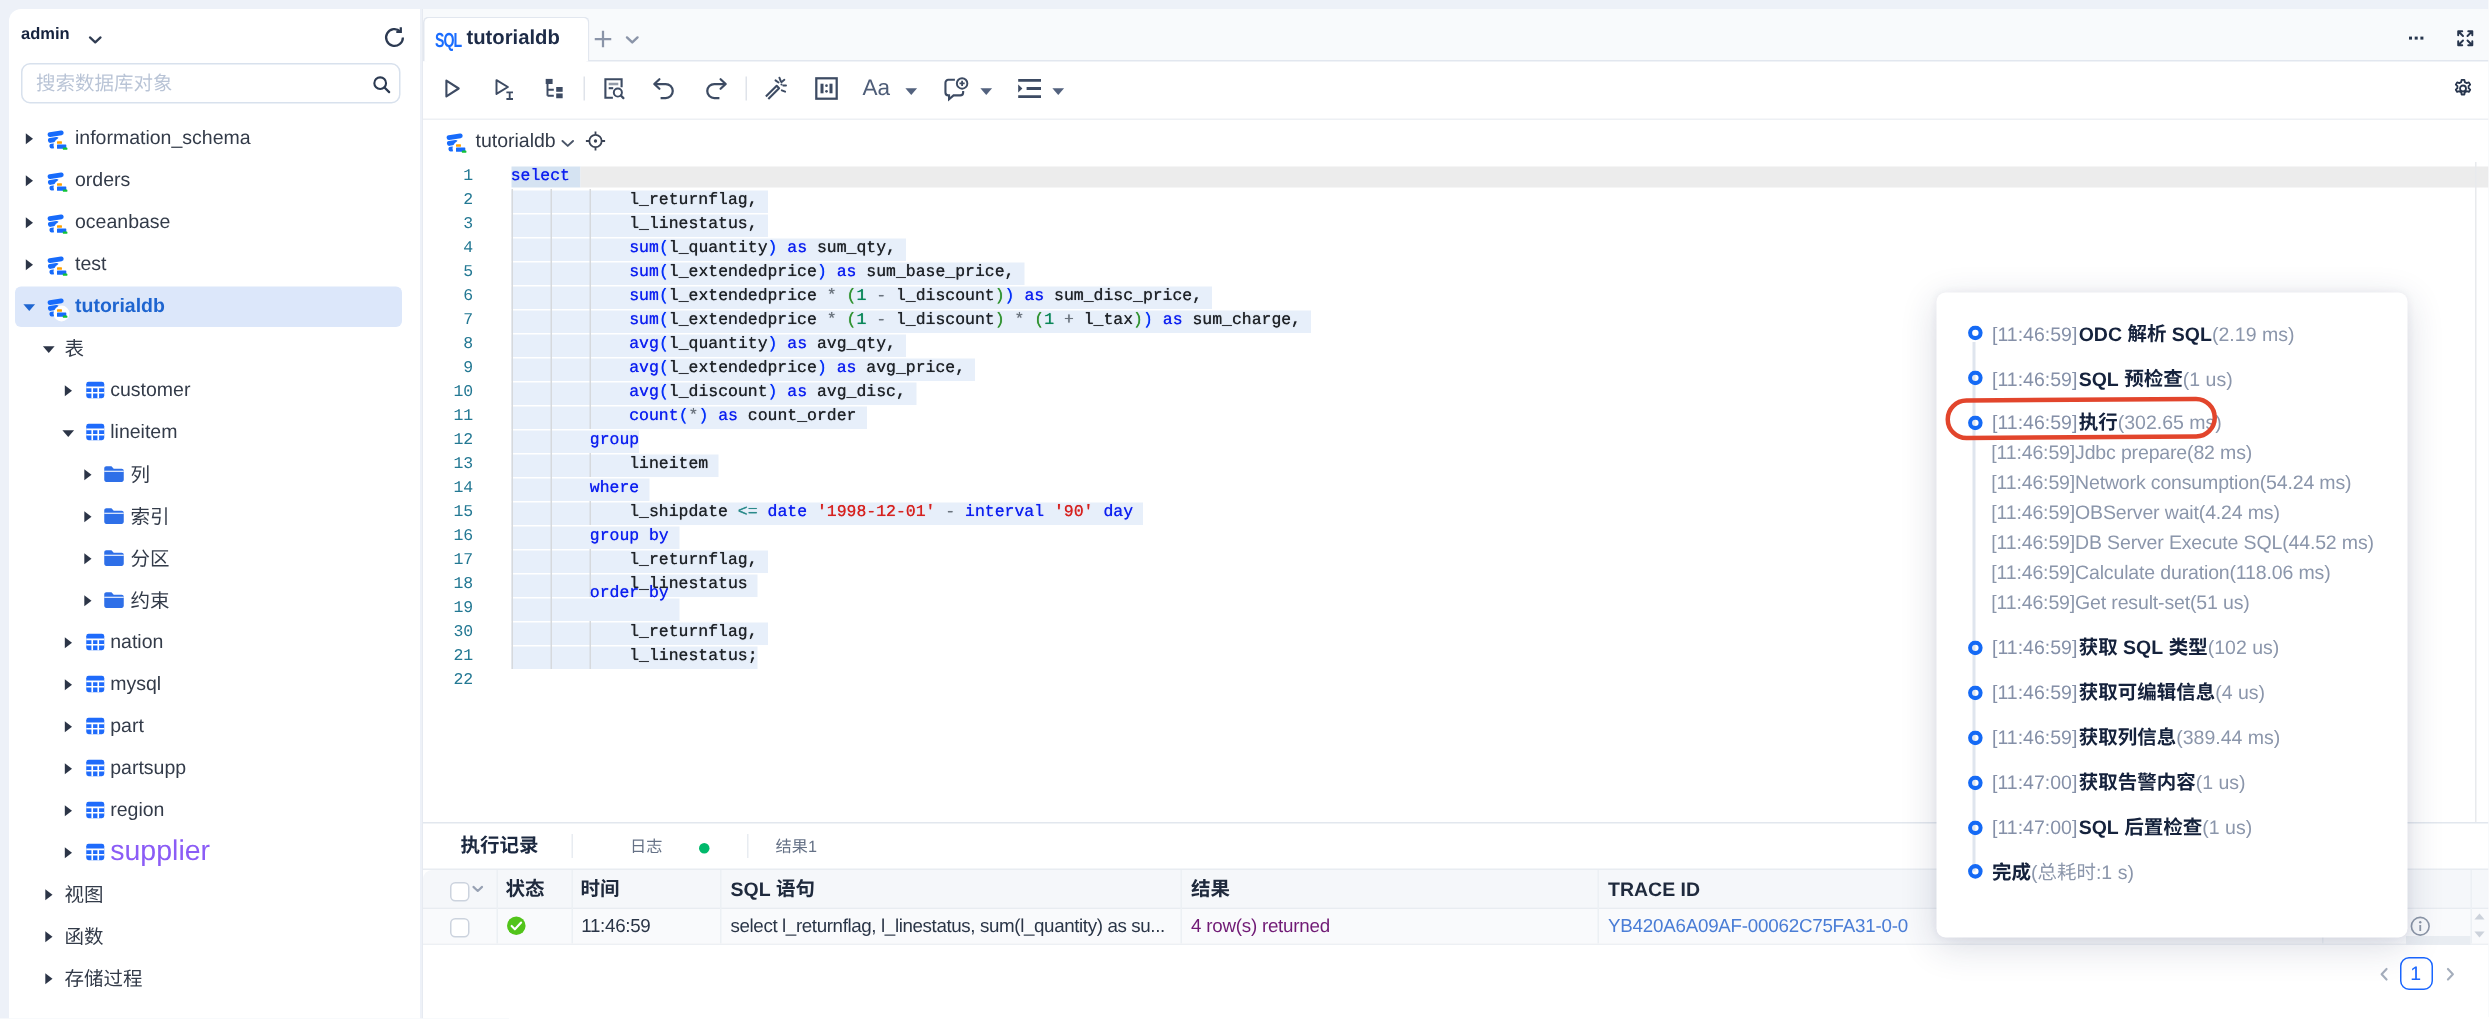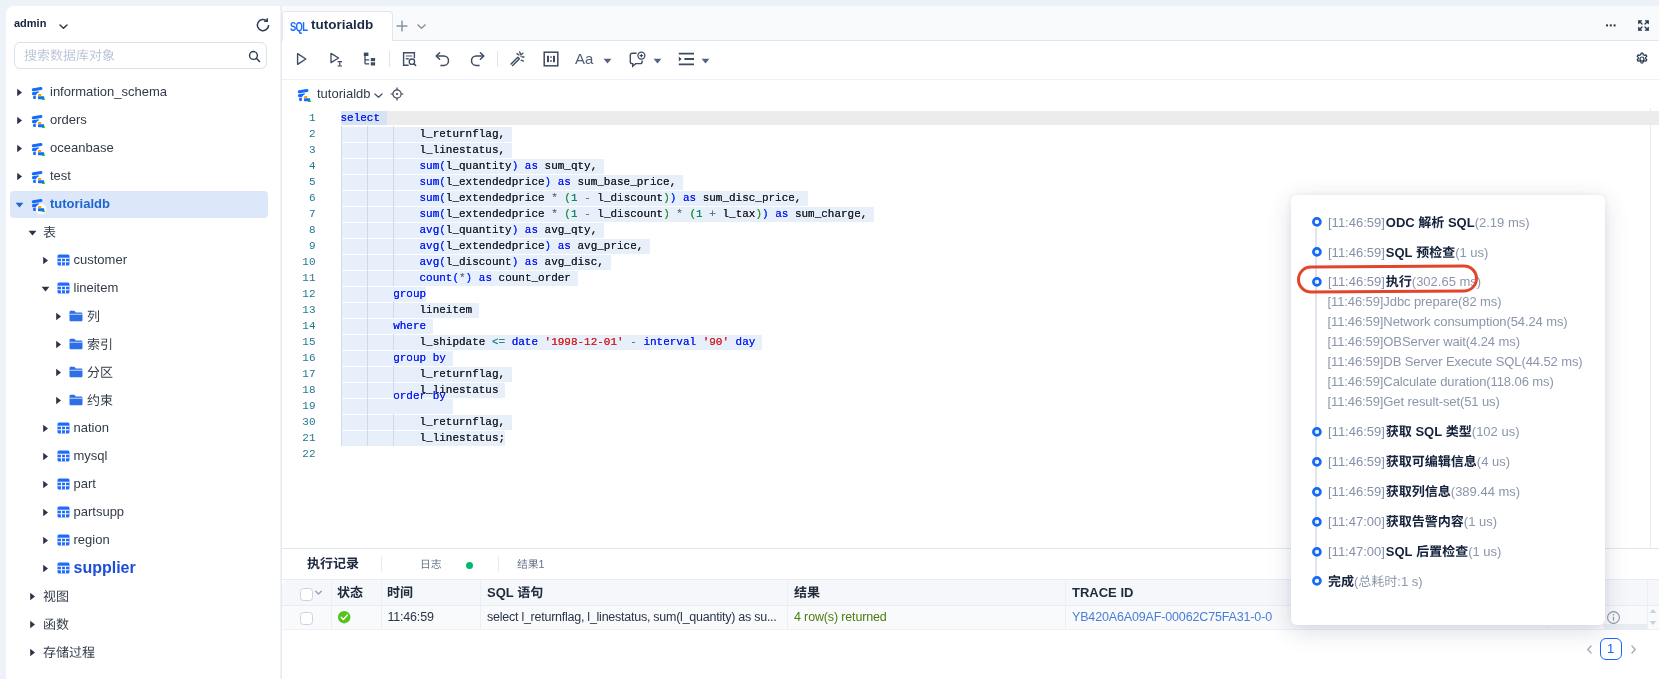--- a/index.html
+++ b/index.html
@@ -216,21 +216,21 @@
 <path d="M0.5 4.2 H12.5 M0.5 7.8 H12.5 M4.5 4.2 V11.5 M8.5 4.2 V11.5" stroke="#fff" stroke-width="1.1"></path>
   </svg>
 <div style="position:absolute;left:73.5px;top:532px;font-size:13px;line-height:16px;color:#333b49;font-weight:normal;">region</div>
 <svg style="position:absolute;left:42px;top:563.5px;overflow:visible" width="7" height="9" viewBox="0 0 7 9" fill="none">
     <path d="M1.2 0.8 L6 4.5 L1.2 8.2 Z" fill="#2c3547"></path>
   </svg>
 <svg style="position:absolute;left:56.5px;top:562px;overflow:visible" width="13" height="12" viewBox="0 0 13 12" fill="none">
 <rect x="0.5" y="0.5" width="12" height="11" rx="1.6" fill="#1f6bfb"></rect>
 <path d="M0.5 4.2 H12.5 M0.5 7.8 H12.5 M4.5 4.2 V11.5 M8.5 4.2 V11.5" stroke="#fff" stroke-width="1.1"></path>
   </svg>
-<div style="position:absolute;left:73.5px;top:560px;font-size:16px;line-height:16px;color:#1d4ed8;font-weight:bold;">supplier</div>
+<div style="position:absolute;left:73.5px;top:560px;font-size:19px;line-height:16px;color:#8b5cf6;font-weight:normal;">supplier</div>
 <svg style="position:absolute;left:29px;top:591.5px;overflow:visible" width="7" height="9" viewBox="0 0 7 9" fill="none">
     <path d="M1.2 0.8 L6 4.5 L1.2 8.2 Z" fill="#2c3547"></path>
   </svg>
 <svg style="position:absolute;overflow:visible;left:42.5px;top:589.6px;" width="26" height="15" viewBox="0 -11 26 15">
     <path transform="translate(0.0,0) scale(0.013000,-0.013000)" d="M450 791V259H523V725H832V259H907V791ZM154 804C190 765 229 710 247 673L308 713C290 748 250 800 211 838ZM637 649V454C637 297 607 106 354 -25C369 -37 393 -65 402 -81C552 -2 631 105 671 214V20C671 -47 698 -65 766 -65H857C944 -65 955 -24 965 133C946 138 921 148 902 163C898 19 893 -8 858 -8H777C749 -8 741 0 741 28V276H690C705 337 709 397 709 452V649ZM63 668V599H305C247 472 142 347 39 277C50 263 68 225 74 204C113 233 152 269 190 310V-79H261V352C296 307 339 250 359 219L407 279C388 301 318 381 280 422C328 490 369 566 397 644L357 671L343 668Z" fill="#333b49"></path>
     <path transform="translate(13.0,0) scale(0.013000,-0.013000)" d="M375 279C455 262 557 227 613 199L644 250C588 276 487 309 407 325ZM275 152C413 135 586 95 682 61L715 117C618 149 445 188 310 203ZM84 796V-80H156V-38H842V-80H917V796ZM156 29V728H842V29ZM414 708C364 626 278 548 192 497C208 487 234 464 245 452C275 472 306 496 337 523C367 491 404 461 444 434C359 394 263 364 174 346C187 332 203 303 210 285C308 308 413 345 508 396C591 351 686 317 781 296C790 314 809 340 823 353C735 369 647 396 569 432C644 481 707 538 749 606L706 631L695 628H436C451 647 465 666 477 686ZM378 563 385 570H644C608 531 560 496 506 465C455 494 411 527 378 563Z" fill="#333b49"></path>
   </svg>
 <svg style="position:absolute;left:29px;top:619.5px;overflow:visible" width="7" height="9" viewBox="0 0 7 9" fill="none">
     <path d="M1.2 0.8 L6 4.5 L1.2 8.2 Z" fill="#2c3547"></path>
   </svg>
@@ -539,21 +539,21 @@
     <path transform="translate(13.0,0) scale(0.013000,-0.013000)" d="M152 803V383H439V323H54V214H351C266 138 142 72 23 37C50 12 86 -34 105 -63C225 -19 347 59 439 151V-90H566V156C659 66 781 -12 897 -57C915 -26 951 20 978 45C864 79 742 142 654 214H949V323H566V383H856V803ZM277 547H439V483H277ZM566 547H725V483H566ZM277 703H439V640H277ZM566 703H725V640H566Z" fill="#1f2a3d"></path>
   </svg>
 <div style="position:absolute;left:1072px;top:585px;font-size:13px;font-weight:bold;color:#1f2a3d;">TRACE ID</div>
 <div style="position:absolute;left:299.5px;top:611.5px;width:11.5px;height:11.5px;border:1px solid #ccd3de;border-radius:3.5px;background:#fff;"></div>
 <svg style="position:absolute;left:337.6px;top:611.0px;overflow:visible" width="12.4" height="12.4" viewBox="0 0 12.4 12.4" fill="none">
 <circle cx="6.2" cy="6.2" r="6.2" fill="#52c41a"></circle>
 <path d="M3.1 6.324000000000001 L5.27 8.556 L9.424000000000001 4.03" stroke="#fff" stroke-width="1.4" fill="none" stroke-linecap="round" stroke-linejoin="round"></path>
   </svg>
 <div style="position:absolute;left:387.5px;top:610px;font-size:12.5px;letter-spacing:-0.2px;color:#2a3547;">11:46:59</div>
 <div style="position:absolute;left:487px;top:610px;font-size:12.5px;letter-spacing:-0.25px;color:#2a3547;">select l_returnflag, l_linestatus, sum(l_quantity) as su...</div>
-<div style="position:absolute;left:794px;top:610px;font-size:12.5px;letter-spacing:-0.15px;color:#4d7c0f;text-align:right;">4 row(s) returned</div>
+<div style="position:absolute;left:794px;top:610px;font-size:12.5px;letter-spacing:-0.15px;color:#701a75;text-align:right;">4 row(s) returned</div>
 <div style="position:absolute;left:1072px;top:610px;font-size:12.5px;letter-spacing:-0.15px;color:#4a7dd6;">YB420A6A09AF-00062C75FA31-0-0</div>
 <div style="position:absolute;left:282px;top:628.5px;width:1377px;height:1px;background:#edf0f4;"></div>
 <svg style="position:absolute;left:1606.5px;top:610.5px;overflow:visible" width="13" height="13" viewBox="0 0 13 13" fill="none">
 <circle cx="6.5" cy="6.5" r="5.9" stroke="#8d97a8" stroke-width="1.1"></circle>
 <path d="M6.5 5.7 V9.6" stroke="#8d97a8" stroke-width="1.2"></path>
     <circle cx="6.5" cy="3.8" r=".8" fill="#8d97a8"></circle>
   </svg>
 <svg style="position:absolute;left:1648px;top:607px" width="10" height="20">
     <path d="M5 2 L8.4 6 H1.6 Z" fill="#ccd2db"></path>
     <path d="M5 18 L8.4 14 H1.6 Z" fill="#ccd2db"></path>

